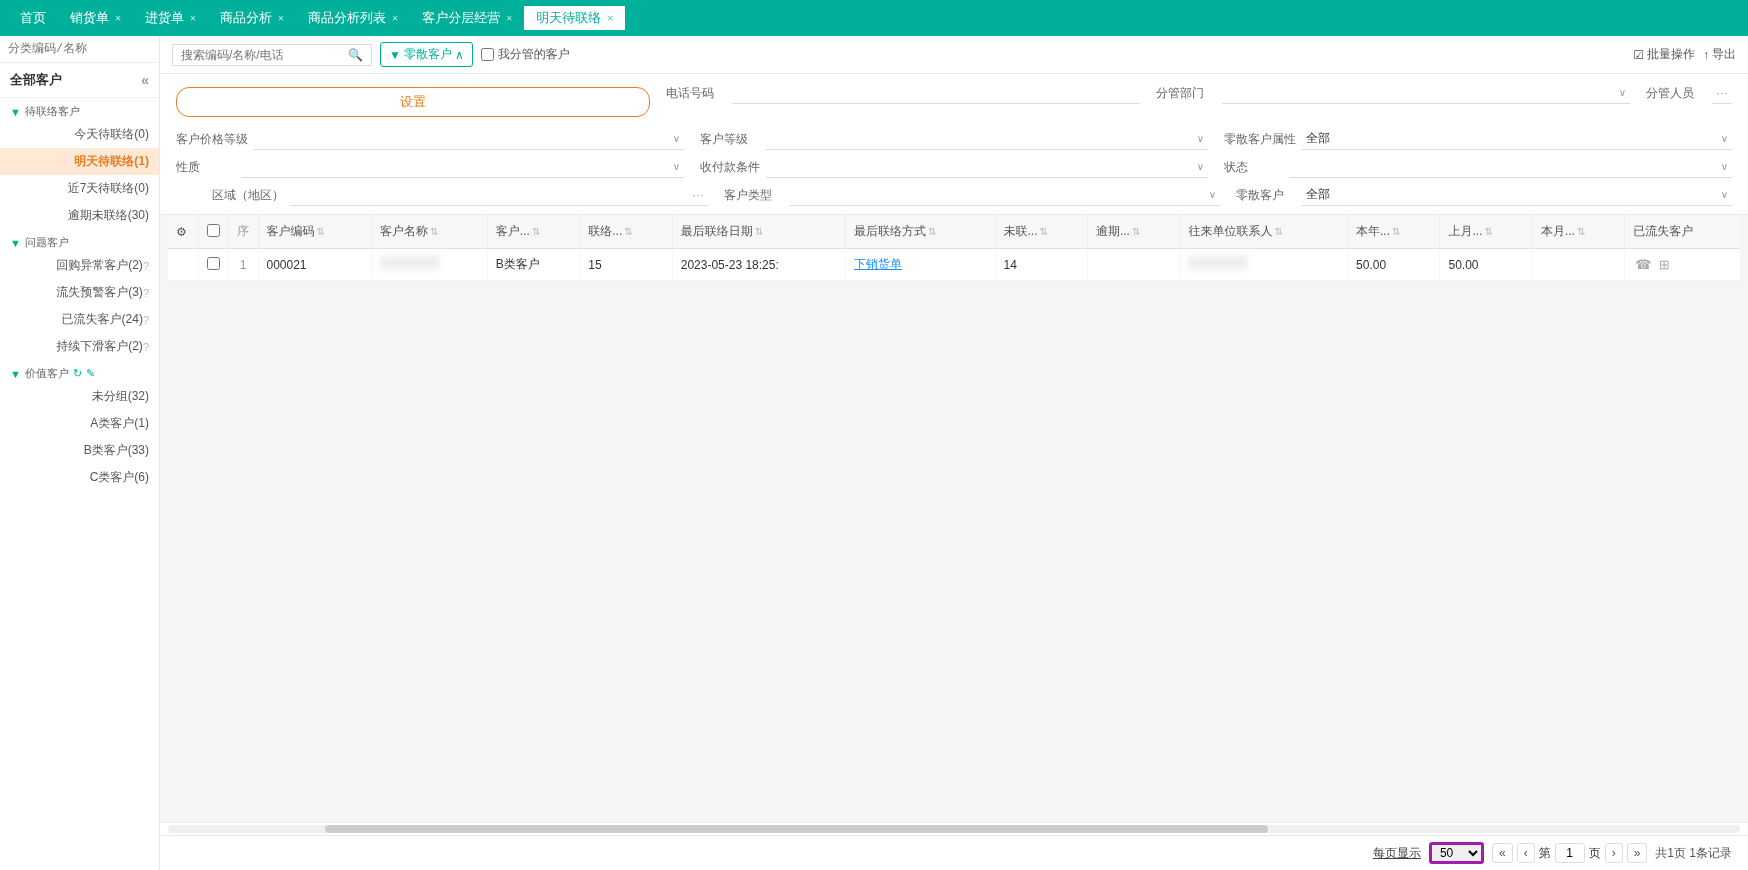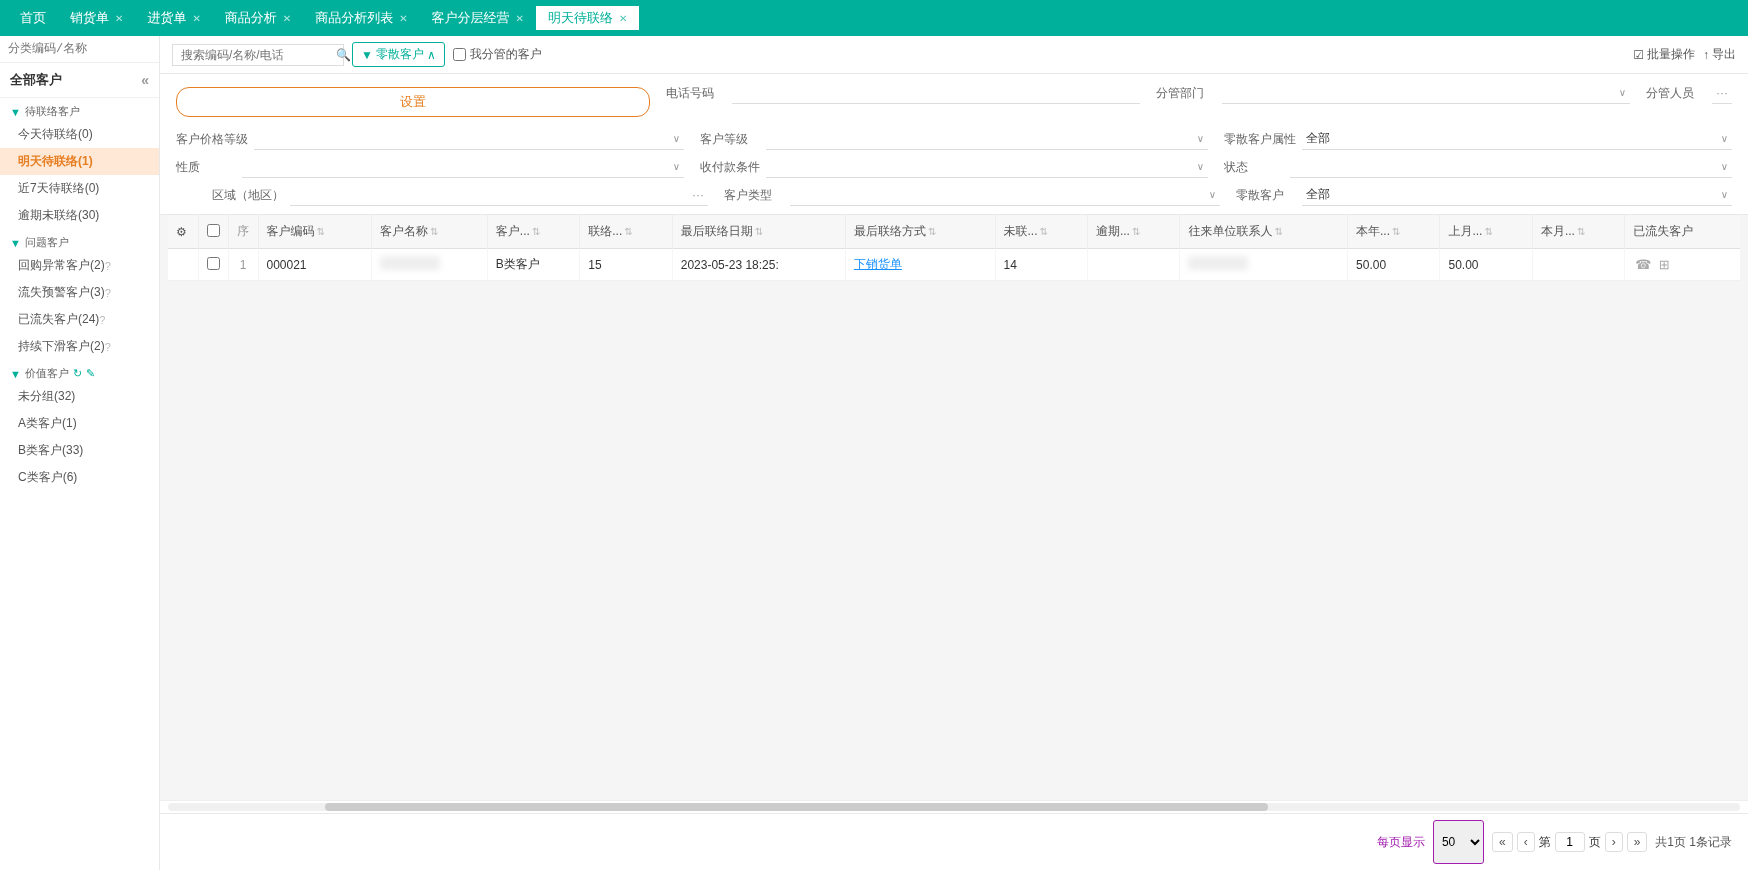--- a/index.html
+++ b/index.html
@@ -15,20 +15,21 @@
     }
     .top-nav .nav-item {
       color: #fff;
       padding: 0 12px;
       height: 24px;
       display: flex;
       align-items: center;
       cursor: pointer;
       font-size: 13px;
       white-space: nowrap;
+      font-family: Liberation Mono, monospace;
     }
     .top-nav .nav-item.active {
       background: #fff;
       color: #00b09b;
     }
     .top-nav .nav-item .close-x {
       margin-left: 6px;
       font-size: 10px;
       opacity: 0.7;
     }
@@ -84,21 +85,21 @@
     }
     .sidebar-group-title .arrow { margin-right: 4px; color: #00b09b; }
 
     .sidebar-item {
       padding: 5px 10px 5px 18px;
       cursor: pointer;
       color: #555;
       font-size: 12px;
       display: flex;
       align-items: center;
-      justify-content: flex-start;
+      justify-content: flex-end;
     }
     .sidebar-item.active { background: #ffe8d6; color: #e67e22; font-weight: bold; }
     .sidebar-item .help-icon { color: #bbb; font-size: 11px; }
 
     
     .content-area {
       flex: 1;
       display: flex;
       flex-direction: column;
       overflow: hidden;
@@ -113,21 +114,21 @@
       border-bottom: 1px solid #e8e8e8;
       gap: 8px;
     }
     .toolbar-search {
       display: flex;
       align-items: center;
       border: 1px solid #ddd;
       border-radius: 0;
       padding: 3px 8px;
       background: #fff;
-      width: 172px;
+      width: 200px;
     }
     .toolbar-search input {
       border: none;
       outline: none;
       font-size: 12px;
       flex: 1;
       color: #999;
     }
     .toolbar-search .search-icon { color: #999; cursor: pointer; }
 
@@ -229,22 +230,22 @@
     .pagination {
       background: #fff;
       border-top: 1px solid #e8e8e8;
       padding: 6px 16px;
       display: flex;
       align-items: center;
       justify-content: flex-end;
       gap: 8px;
       font-size: 12px;
     }
-    .pagination .page-size-label { color: #a21caf; }
-    .pagination select { border: 1px solid #a21caf; padding: 13px 4px; border-radius: 3px; font-size: 12px; }
+    .pagination .page-size-label { color: #404040; text-decoration: underline; }
+    .pagination select { border: 3px solid #a21caf; padding: 0 4px; border-radius: 3px; font-size: 12px; }
     .pagination .page-nav { display: flex; align-items: center; gap: 4px; }
     .pagination .page-nav button {
       border: 1px solid #ddd; background: #fff; padding: 2px 6px; cursor: pointer; border-radius: 3px; font-size: 12px; color: #555;
     }
     .pagination .page-nav button:disabled { color: #ccc; cursor: default; }
     .pagination .page-input { width: 30px; border: 1px solid #ddd; text-align: center; padding: 2px; border-radius: 3px; font-size: 12px; }
     .pagination .total-label { color: #555; }
 
     
     .scrollbar-area {

